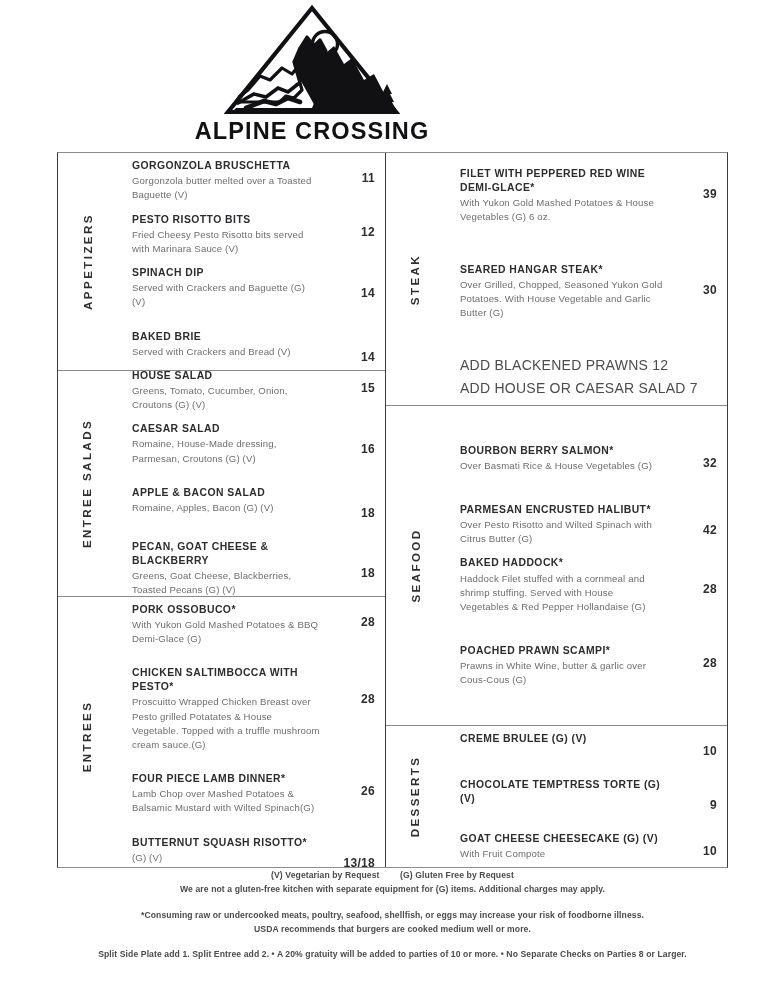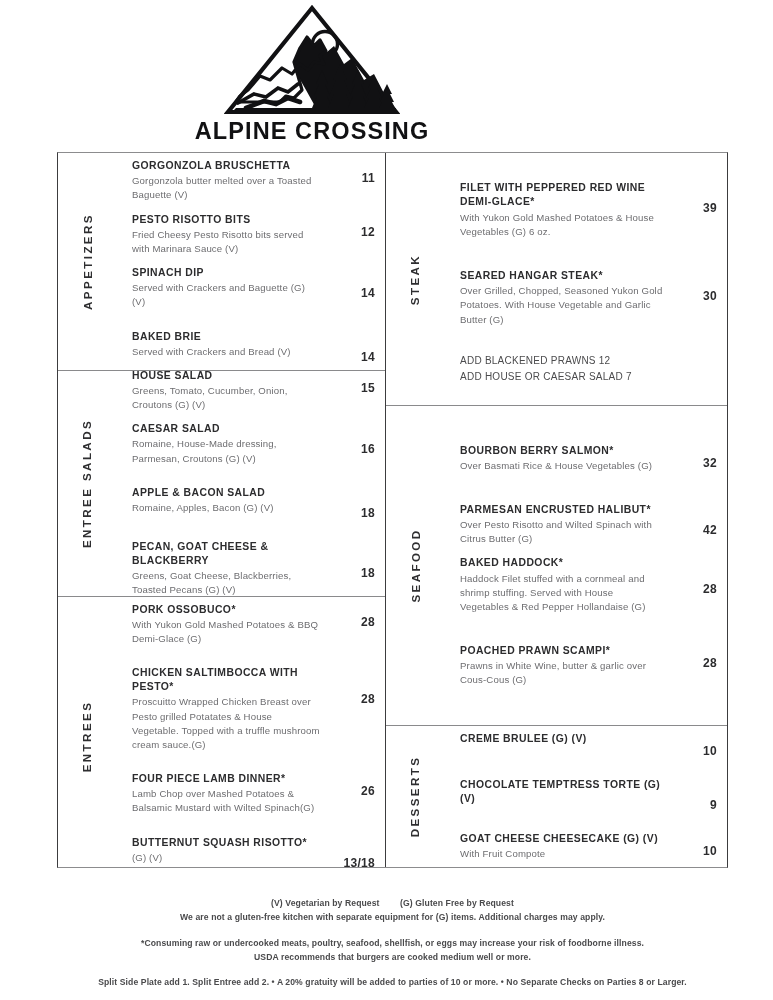--- a/index.html
+++ b/index.html
@@ -98,21 +98,21 @@
     color: #2e2e30;
   }
 
   .items {
     flex: 1 1 auto;
     display: flex;
     flex-direction: column;
     justify-content: center;
     padding: 6px 10px 6px 16px;
   }
-  .items.pack-top { justify-content: center; padding-top: 14px; }
+  .items.pack-top { justify-content: space-between; padding-top: 14px; }
 
   .item {
     display: flex;
     align-items: flex-start;
     margin-bottom: 10px;
     gap: 12px;
   }
   .item:last-child { margin-bottom: 0; }
   .item-main { flex: 1 1 auto; padding-right: 8px; }
   .item-name {
@@ -137,35 +137,35 @@
     font-weight: 700;
     color: #2c2c2e;
     padding-top: 12px;
     letter-spacing: 0.3px;
   }
   .item-price.mid { padding-top: 20px; }
   .item-price.low { padding-top: 26px; }
 
   .addons {
     margin-top: 16px;
-    font-size: 10px;
+    font-size: 14px;
     color: #4b4b4d;
     line-height: 1.62;
     letter-spacing: 0.25px;
   }
 
   
   .sp-lg { margin-bottom: 20px; }
   .sp-xl { margin-bottom: 30px; }
 
   
   .footer {
     position: absolute;
     left: 57px;
-    top: 896px;
+    top: 868px;
     width: 671px;
     text-align: center;
     font-size: 8.6px;
     font-weight: 700;
     color: #4a4a4c;
     line-height: 1.66;
     letter-spacing: 0.1px;
   }
   .footer p { margin: 0; }
   .footer .gap { height: 11px; }

